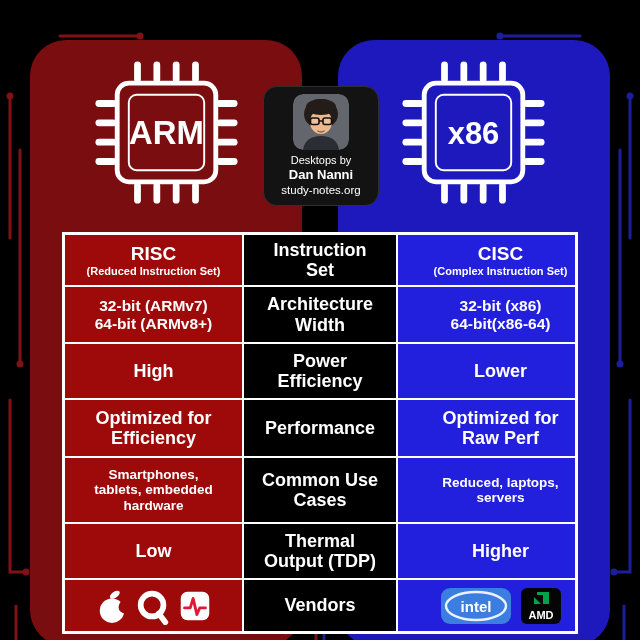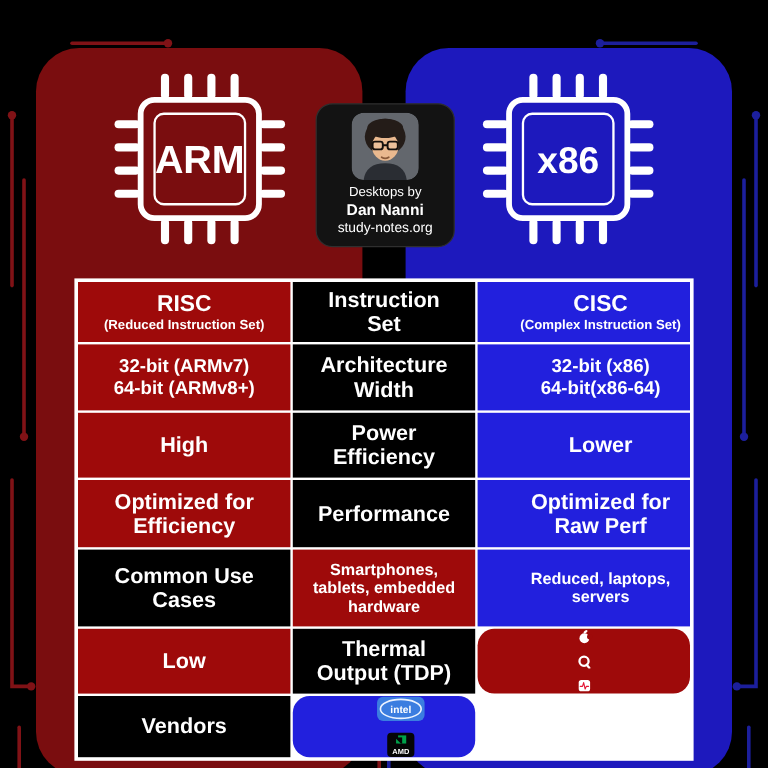--- a/index.html
+++ b/index.html
@@ -34,21 +34,21 @@
     color:#fff;font-weight:700;text-align:center;white-space:pre-line;line-height:1.13;
   }
   .c-left{background:#9e0a0a;}
   .c-mid{background:#000000;font-size:18px;}
   .c-right{background:#2220dd;padding-left:28px;}
   .t-main{font-size:19px;}
   .t-sub{font-size:11px;margin-top:1px;}
   .t-md{font-size:15.5px;}
   .t-lg{font-size:18px;}
   .t-sm{font-size:13.5px;}
-  .logos{flex-direction:column;gap:8px;border-radius:14px;}
+  .logos{flex-direction:row;gap:8px;}
 </style>
 </head>
 <body>
 
 <div class="stage">
 
   <svg class="circuit" width="640" height="640" viewBox="0 0 640 640">
     <g stroke="#801216" stroke-width="3" fill="none" stroke-linecap="round">
       <path d="M10 64 V206"></path>
         <path d="M20 118 V332"></path>
@@ -177,31 +177,32 @@
     <div class="cell c-mid">Power
 Efficiency</div>
     <div class="cell c-right t-lg">Lower</div>
 
     <div class="cell c-left t-lg">Optimized for
 Efficiency</div>
     <div class="cell c-mid">Performance</div>
     <div class="cell c-right t-lg">Optimized for
 Raw Perf</div>
 
-    <div class="cell c-mid">Common Use
-Cases</div>
     <div class="cell c-left t-sm">Smartphones,
 tablets, embedded
 hardware</div>
+    <div class="cell c-mid">Common Use
+Cases</div>
     <div class="cell c-right t-sm">Reduced, laptops,
 servers</div>
 
     <div class="cell c-left t-lg">Low</div>
     <div class="cell c-mid">Thermal
 Output (TDP)</div>
+    <div class="cell c-right t-lg">Higher</div>
 
     <div class="cell c-left logos">
       <svg width="32" height="38" viewBox="0 0 34 40">
         <circle cx="17" cy="25" r="13" fill="#fff"></circle>
         <circle cx="31" cy="21" r="7" fill="#9e0a0a"></circle>
         <ellipse cx="20" cy="8" rx="6" ry="3.2" fill="#fff" transform="rotate(-35 20 8)"></ellipse>
       </svg>
       <svg width="34" height="38" viewBox="0 0 34 40">
         <circle cx="16" cy="19" r="12" fill="none" stroke="#fff" stroke-width="6"></circle>
         <path d="M23 28 L30 37" stroke="#fff" stroke-width="6" stroke-linecap="round"></path>

